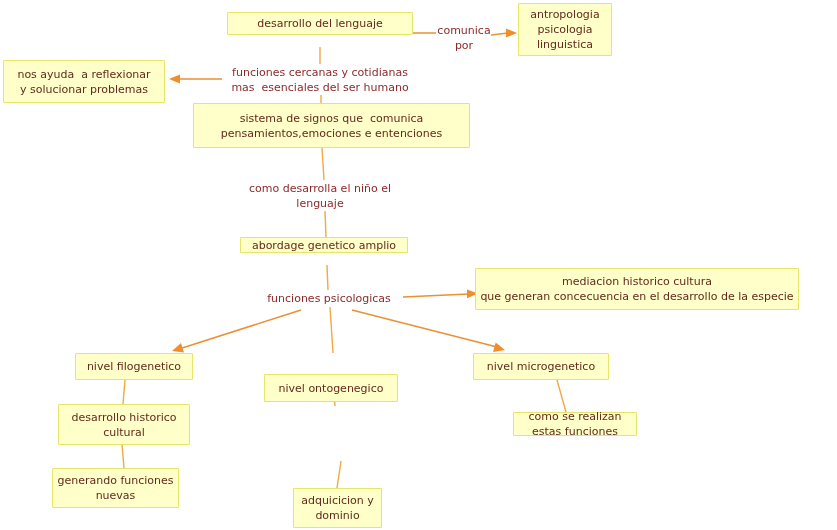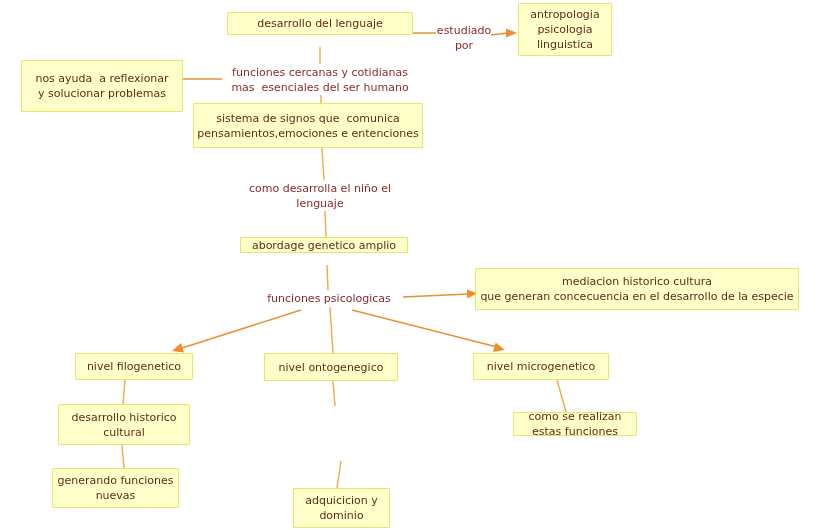--- a/index.html
+++ b/index.html
@@ -79,40 +79,40 @@
     <line class="arrowline" x1="301" y1="310" x2="179" y2="349"></line>
     <polygon class="arrowhead" points="172,351 181,342.9 184,352.5"></polygon>
     <line class="arrowline" x1="352" y1="310" x2="497" y2="347"></line>
     <polygon class="arrowhead" points="505,350 495.7,342.4 493.1,352"></polygon>
   </svg>
 
   <div class="concept" style="left:227px;top:12px;width:186px;height:23px">desarrollo del lenguaje</div>
   <div class="concept" style="left:518px;top:3px;width:94px;height:53px">antropologia
 psicologia
 linguistica</div>
-  <div class="concept" style="left:21px;top:60px;width:162px;height:52px">nos ayuda  a reflexionar
+  <div class="concept" style="left:3px;top:60px;width:162px;height:43px">nos ayuda  a reflexionar
 y solucionar problemas</div>
-  <div class="concept" style="left:193px;top:103px;width:230px;height:45px">sistema de signos que  comunica
+  <div class="concept" style="left:193px;top:103px;width:277px;height:45px">sistema de signos que  comunica
 pensamientos,emociones e entenciones</div>
   <div class="concept" style="left:240px;top:237px;width:168px;height:16px">abordage genetico amplio</div>
   <div class="concept" style="left:475px;top:268px;width:324px;height:42px">mediacion historico cultura
 que generan concecuencia en el desarrollo de la especie</div>
   <div class="concept" style="left:75px;top:353px;width:118px;height:27px">nivel filogenetico</div>
-  <div class="concept" style="left:264px;top:353px;width:134px;height:28px">nivel ontogenegico</div>
+  <div class="concept" style="left:264px;top:374px;width:134px;height:28px">nivel ontogenegico</div>
   <div class="concept" style="left:473px;top:353px;width:136px;height:27px">nivel microgenetico</div>
   <div class="concept" style="left:58px;top:404px;width:132px;height:41px">desarrollo historico
 cultural</div>
   <div class="concept" style="left:513px;top:412px;width:124px;height:24px">como se realizan
 estas funciones</div>
   <div class="concept" style="left:52px;top:468px;width:127px;height:40px">generando funciones
 nuevas</div>
-  <div class="concept" style="left:293px;top:488px;width:97px;height:40px">adquicicion y
+  <div class="concept" style="left:293px;top:488px;width:89px;height:40px">adquicicion y
 dominio</div>
 
-  <div class="linking" style="left:464px;top:23px">estudiado
+  <div class="linking" style="left:464px;top:23px">comunica
 por</div>
   <div class="linking" style="left:320px;top:65px">funciones cercanas y cotidianas
 mas  esenciales del ser humano</div>
   <div class="linking" style="left:320px;top:181px">como desarrolla el niño el
 lenguaje</div>
   <div class="linking" style="left:329px;top:291px">funciones psicologicas</div>
 
 </div>
 
 </body></html>

